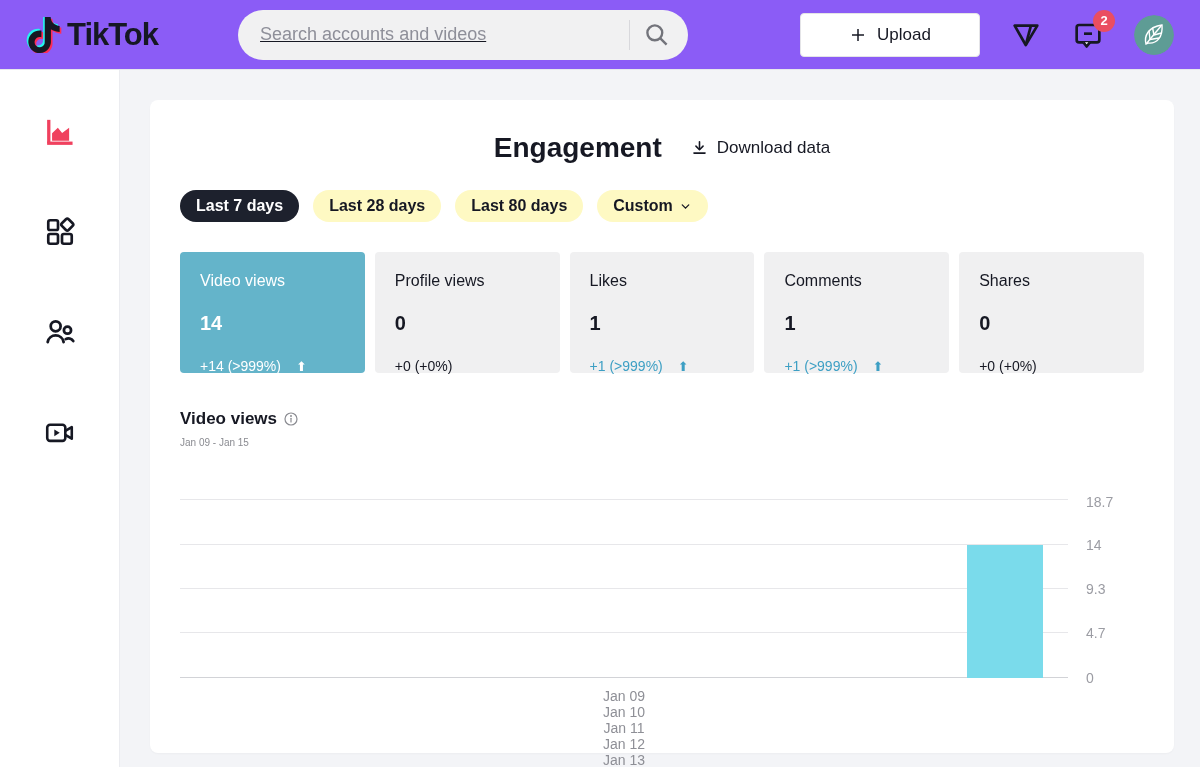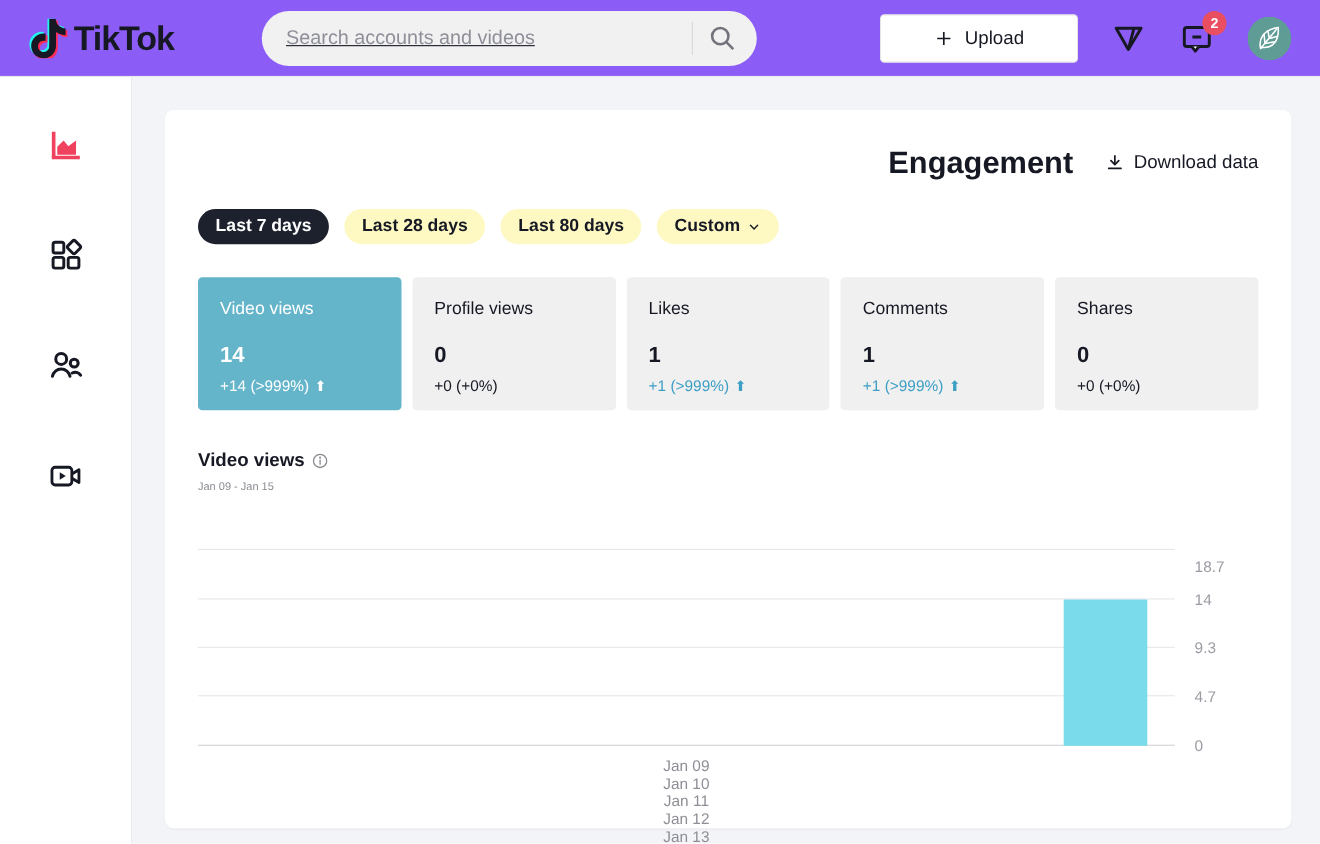--- a/index.html
+++ b/index.html
@@ -35,39 +35,39 @@
   .shell { display:flex; height:697px; }
   .sidebar { width:120px; background:#fff; border-right:1px solid #EBECF0;
     display:flex; flex-direction:column; align-items:center; padding-top:45px; gap:66px; }
   .side-item { width:48px; height:34px; display:flex; align-items:center;
     justify-content:center; cursor:pointer; }
   .main { flex:1; background:#F3F4F7; padding:30px 26px 14px 30px; overflow:hidden; }
 
   
   .card { background:#fff; border-radius:8px; height:653px; padding:32px 30px 0 30px;
     box-shadow:0 1px 2px rgba(0,0,0,0.03); }
-  .card-head { display:flex; align-items:center; justify-content:flex-end;gap:28px; }
+  .card-head { display:flex; align-items:center; justify-content:center;gap:28px; }
   .page-title { font-size:28px; font-weight:700; color:#161823; }
   .download { display:flex; align-items:center; gap:8px; font-size:17px; font-weight:500;
     color:#161823; cursor:pointer; background:none; border:none;
     font-family:"Liberation Sans", sans-serif; }
 
   .pills { display:flex; gap:14px; margin-top:26px; }
   .pill { height:32px; padding:0 16px; border-radius:16px; border:none; cursor:pointer;
     background:#fef9c3; color:#161823; font-size:16px; font-weight:600;
     display:flex; align-items:center; gap:6px; font-family:"Liberation Sans", sans-serif; }
   .pill.active { color:#fff; }
 
   .metrics { display:flex; gap:10px; margin-top:30px; }
   .metric { flex:1; height:121px; border-radius:4px; background:#F0F0F1; padding:20px;
     cursor:pointer; }
   .metric .m-label { font-size:16px; color:#161823; }
   .metric .m-value { font-size:20px; font-weight:700; margin-top:22px; color:#161823; }
-  .metric .m-change { font-size:14px; margin-top:7px; color:#161823;
-    display:flex; align-items:center; gap:5px; }
+  .metric .m-change { font-size:14px; margin-top:23px; color:#161823;
+    display:flex; align-items:center; gap:15px; }
   .metric.up .m-change { color:#3D9FC4; }
   .metric.active .m-label, .metric.active .m-value, .metric.active .m-change { color:#fff; }
   .m-arrow { font-size:13px; }
 
   .chart-title-row { display:flex; align-items:center; gap:6px; margin-top:36px; }
   .chart-title { font-size:17px; font-weight:700; color:#161823; }
   .chart-range { font-size:10px; color:#8A8B91; margin-top:8px; }
 
   
   .chart { display:flex; margin-top:32px; }
@@ -333,19 +333,19 @@
               <div class="xlabel">Jan 13</div>
               <div class="xlabel">Jan 14</div>
               <div class="xlabel">Jan 15</div>
             </div>
         </div>
         <div class="chart-gutter">
             <div class="ytick" style="bottom: 0px;">0</div>
             <div class="ytick" style="bottom: 44.738px;">4.7</div>
             <div class="ytick" style="bottom: 88.5241px;">9.3</div>
             <div class="ytick" style="bottom: 133.262px;">14</div>
-            <div class="ytick" style="bottom: 163px;">18.7</div>
+            <div class="ytick" style="bottom: 176px;">18.7</div>
           </div>
       </div>
 
     </section>
   </main>
 </div>
 
 </body></html>

